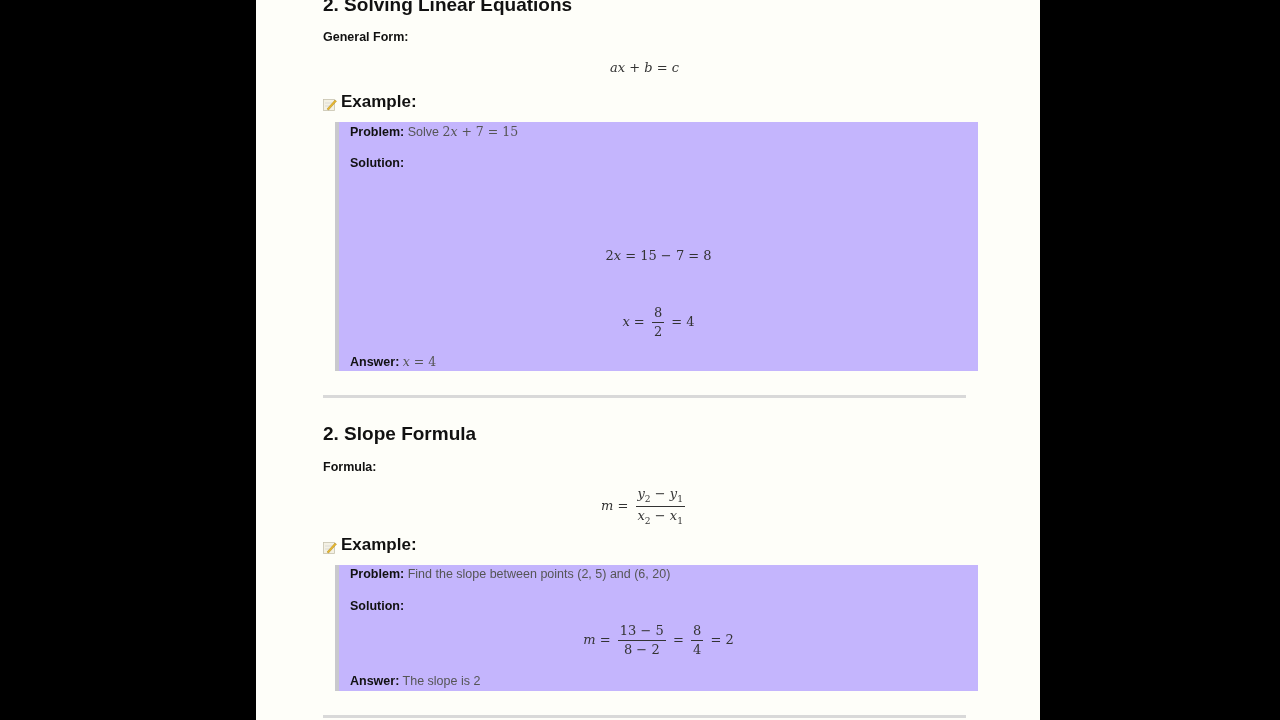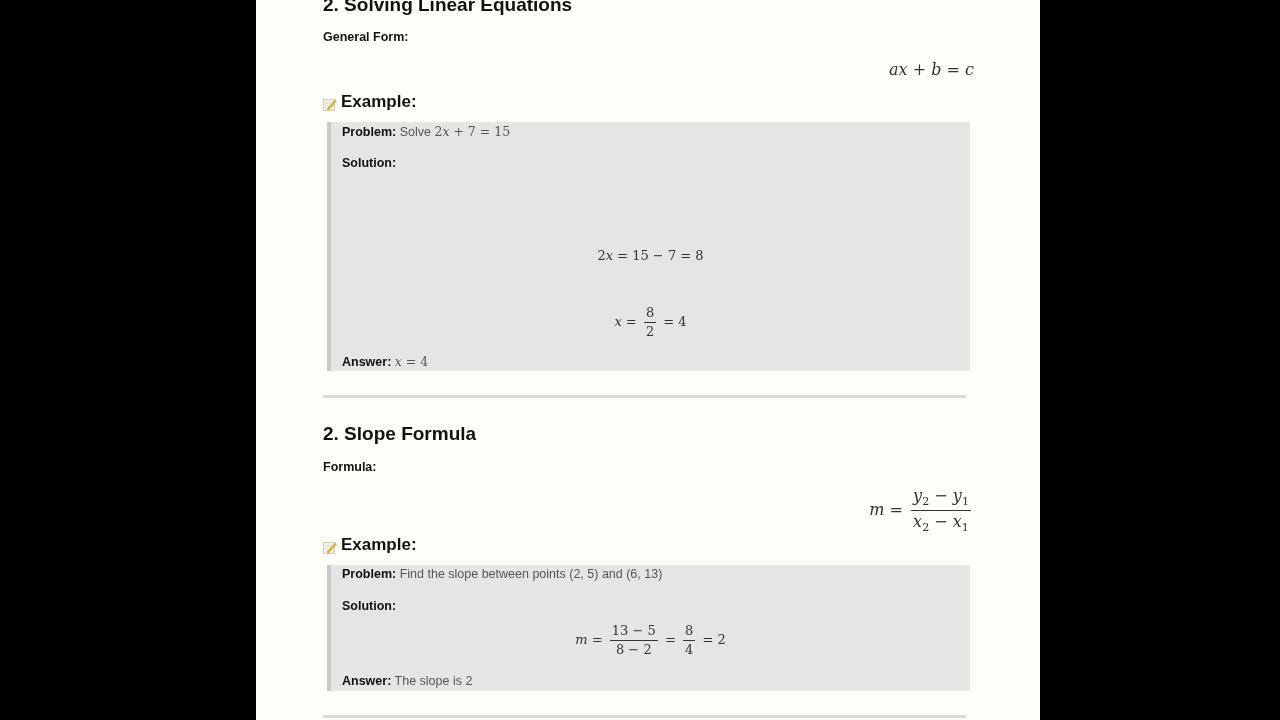--- a/index.html
+++ b/index.html
@@ -26,34 +26,34 @@
     .label {
       font-weight: bold; font-size: 12.5px; position: absolute; left: 0;
     }
     .math {
       font-family: "DejaVu Serif", "Liberation Serif", serif;
       font-style: normal;
       color: #333;
     }
     .math i { font-style: italic; }
     .center-math {
-      position: absolute; left: 8px; width: 643px; text-align: right;
-      font-size: 16px;
+      position: absolute; left: 0; width: 643px; text-align: center;
+      font-size: 13px;
     }
     .example {
       position: absolute; left: 0;
       font-weight: bold; font-size: 17px; display: flex; align-items: center;
     }
     .memo-icon {
       display: inline-block; width: 14px; height: 12px; margin-right: 4px;
       position: relative;
     }
     .box {
-      position: absolute; left: 4px; width: 643px;
-      background: #e5e5e5;
+      position: absolute; left: 12px; width: 643px;
+      background: #c4b5fd;
       border-left: 4px solid #c9c9cd;
       box-sizing: border-box;
     }
     .box .row {
       position: absolute; left: 11px; font-size: 12.5px;
     }
     .box .row b { color: #111; }
     .box .row .val { color: #555; }
     .box .eq {
       position: absolute; left: 0; width: 639px; text-align: center; font-size: 13px;
@@ -139,21 +139,21 @@
           <line x1="2" y1="8" x2="8" y2="8" stroke="#ccc" stroke-width="0.6"></line>
           <path d="M4 11 L12 2 L13.5 3.2 L5.5 12 Z" fill="#e8b830" stroke="#a07a10" stroke-width="0.4"></path>
         </svg>
       </span>
       <span>Example:</span>
     </div>
 
     <div class="box" style="top:565px;height:126px;">
       <div class="row" style="top:2px;">
         <b>Problem:</b>
-        <span class="val">Find the slope between points (2, 5) and (6, 13)</span>
+        <span class="val">Find the slope between points (2, 5) and (6, 20)</span>
       </div>
       <div class="row" style="top:34px;">
         <b>Solution:</b>
       </div>
       <div class="eq math" style="top:58px;">
         <i>m</i><span> = </span><span class="frac">
             <span class="num">13 − 5</span>
             <span class="den">8 − 2</span>
           </span><span> = </span><span class="frac">
             <span class="num">8</span>

